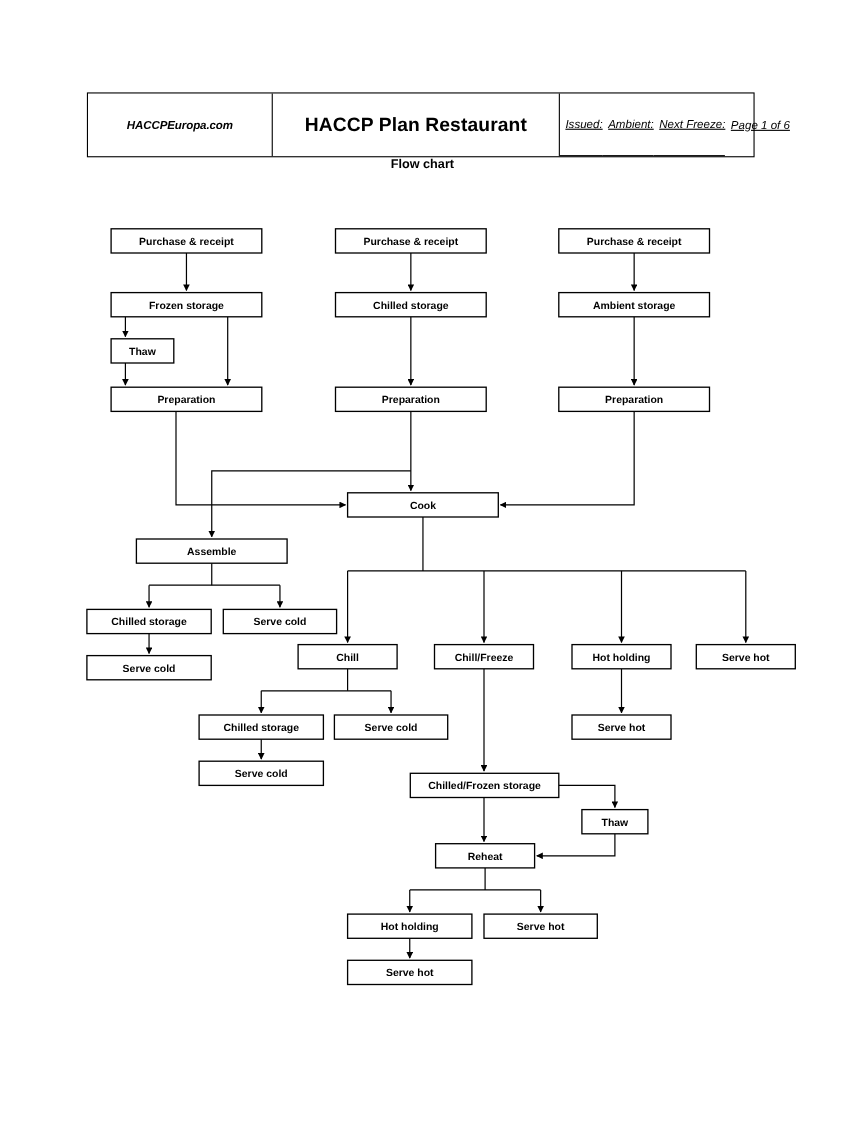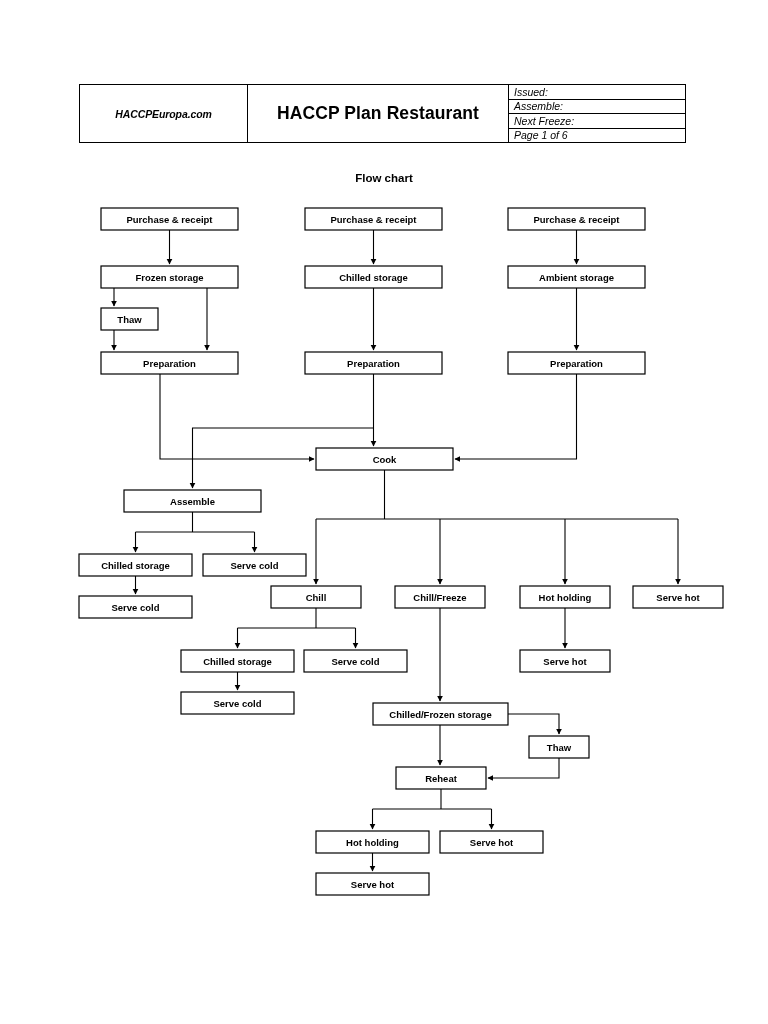--- a/index.html
+++ b/index.html
@@ -54,40 +54,41 @@
   #header-title-text {
     font-size: 17.5px;
     font-weight: bold;
     white-space: nowrap;
     letter-spacing: 0.1px;
   }
   #header-meta-cell {
     width: 176px;
     box-sizing: border-box;
     display: flex;
-    flex-direction: column;
+    flex-direction: row;
+    text-decoration: underline;
   }
   .meta-row {
     flex: 1;
     box-sizing: border-box;
     border-bottom: 1.1px solid #000;
     display: flex;
     align-items: center;
     padding-left: 5px;
     font-size: 10.5px;
     font-style: italic;
     white-space: nowrap;
   }
   .meta-row:last-child { border-bottom: none; text-align: center; }
 
   
   #flow-chart-title {
     position: absolute;
     left: 0;
-    top: 172px;
+    top: 144px;
     width: 768px;
     text-align: center;
     font-size: 11.5px;
     font-weight: bold;
   }
 
   
   #flow-diagram {
     position: absolute;
     left: 0;
@@ -119,21 +120,21 @@
 
 <div id="doc-header">
   <div id="header-logo-cell">
     <span id="header-logo-text">HACCPEuropa.com</span>
   </div>
   <div id="header-title-cell">
     <span id="header-title-text">HACCP Plan Restaurant</span>
   </div>
   <div id="header-meta-cell">
     <div class="meta-row">Issued:</div>
-    <div class="meta-row">Assemble:</div>
+    <div class="meta-row">Ambient:</div>
     <div class="meta-row">Next Freeze:</div>
     <div class="meta-row">Page 1 of 6</div>
   </div>
 </div>
 
 <div id="flow-chart-title">Flow chart</div>
 
 <svg id="flow-diagram" viewBox="0 0 768 1024">
   <defs>
     <marker id="arrow" viewBox="0 0 10 10" refX="9" refY="5" markerWidth="5.5" markerHeight="5.5" orient="auto-start-reverse">

